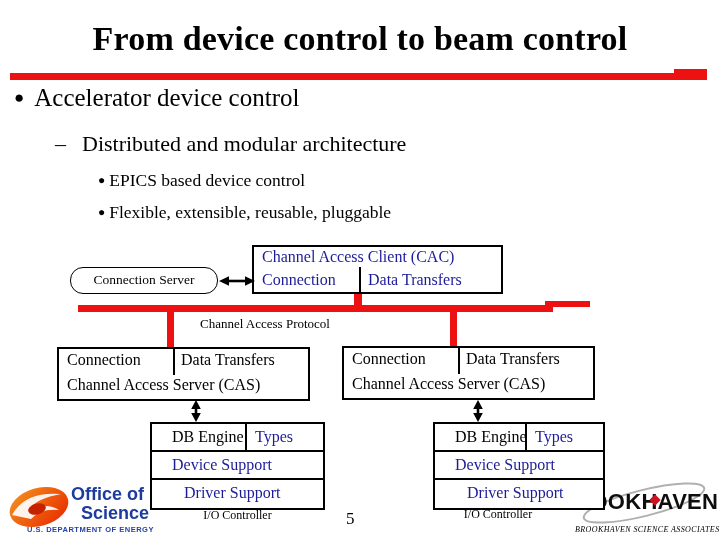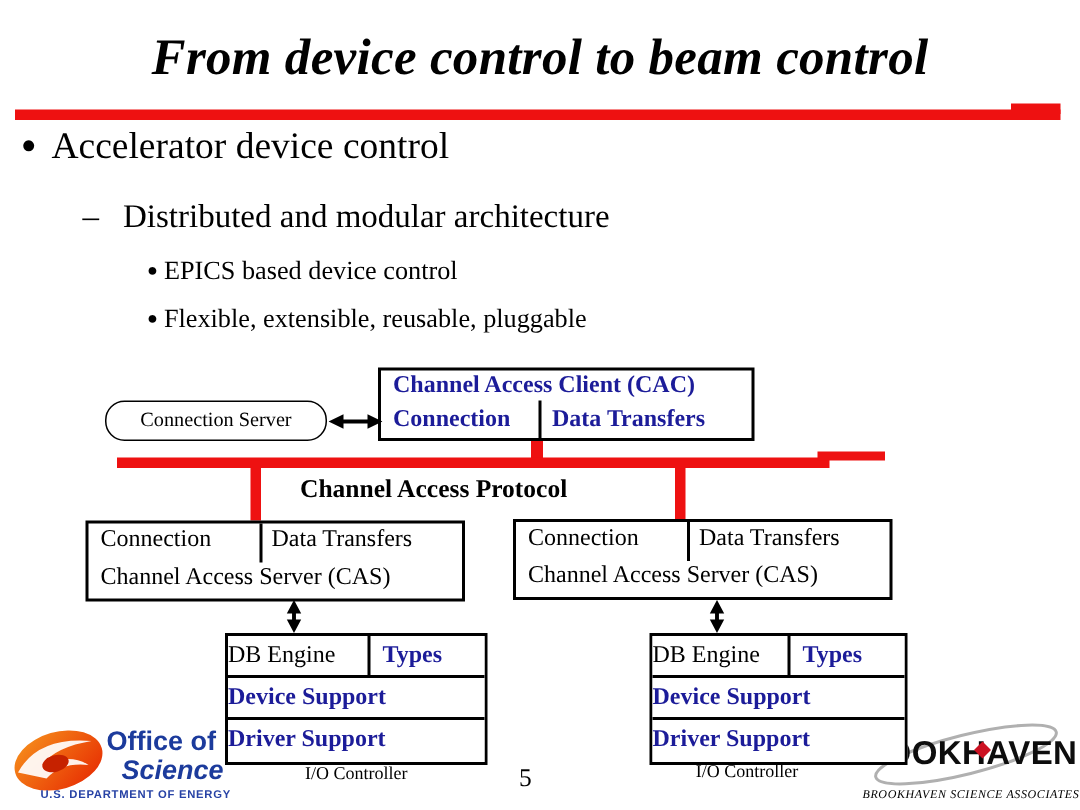--- a/index.html
+++ b/index.html
@@ -2,65 +2,65 @@
 <html><head>
 <meta charset="utf-8">
 <style>
   html,body{margin:0;padding:0;}
   body{width:720px;height:540px;background:#fff;}
   .slide{position:relative;width:720px;height:540px;background:#fff;overflow:hidden;
          font-family:"Liberation Serif", serif;color:#000;}
   .abs{position:absolute;}
 
   
-  .title{left:0;right:0;top:20px;text-align:center;font-size:34px;font-weight:bold;letter-spacing:.2px;font-style:italic;}
+  .title{left:0;right:0;top:20px;text-align:center;font-size:34px;font-weight:bold;letter-spacing:.2px;}
   .rule-main{left:10px;top:73px;width:697px;height:7px;background:#ee1111;}
   .rule-step{left:674px;top:69px;width:33px;height:7px;background:#ee1111;}
 
   
   .b1{left:14px;top:84px;font-size:25px;}
   .b1 .dot{font-size:17px;vertical-align:3px;margin-right:10px;}
   .b2{left:55px;top:131px;font-size:22px;}
   .b2 .dash{margin-right:16px;}
   .b3{font-size:17.5px;}
   .b3 .dot{font-size:12px;vertical-align:2px;margin-right:4px;}
   .b3a{left:98px;top:170px;}
   .b3b{left:98px;top:202px;}
 
   
   .box{position:absolute;background:#fff;border:2px solid #000;box-sizing:border-box;z-index:2;}
   .thin{border-width:1px;}
-  .navy{color:#1c1c99;font-weight:bold;}
+  .navy{color:#1c1c99;font-weight:normal;}
   .vline{position:absolute;width:2px;background:#000;}
   .red{position:absolute;background:#ee1111;z-index:1;}
 
   .conn-server{left:70px;top:267px;width:148px;height:27px;font-size:13.5px;
                text-align:center;line-height:24px;border-radius:13px;}
   .cac{left:252px;top:245px;width:251px;height:49px;font-size:16px;}
   .cac .l1{position:absolute;left:8px;top:1px;}
   .cac .l2a{position:absolute;left:8px;top:24px;}
   .cac .l2b{position:absolute;left:114px;top:24px;}
   .cac .vline{left:105px;top:20px;bottom:0;}
 
-  .proto{left:200px;top:316px;font-size:17px;font-weight:bold;z-index:2;}
+  .proto{left:200px;top:316px;font-size:13px;font-weight:normal;z-index:2;}
 
   .cas{width:253px;height:54px;font-size:16px;}
   .cas-left{left:57px;top:347px;}
   .cas-right{left:342px;top:346px;}
   .cas .l1a{position:absolute;left:8px;top:2px;}
   .cas .l1b{position:absolute;left:122px;top:2px;}
   .cas .vline{left:114px;top:0;height:26px;}
   .cas .l2{position:absolute;left:8px;top:27px;}
 
   .ioc{width:175px;font-size:16px;}
   .ioc-left{left:150px;top:422px;}
   .ioc-right{left:433px;top:422px;width:172px;}
   .ioc .row{position:relative;box-sizing:border-box;border-bottom:2px solid #000;
-            height:28px;line-height:26px;padding-left:0;background:#fff;}
-  .ioc .row:last-child{border-bottom:none;}
+            height:28px;line-height:26px;padding-left:20px;background:#fff;}
+  .ioc .row:last-child{border-bottom:none;margin-left:12px;}
   .ioc .row1 .types{position:absolute;top:0;left:103px;}
   .ioc-right .row1 .types{left:100px;}
   .ioc .row1 .vline{left:93px;top:0;height:26px;}
   .ioc-right .row1 .vline{left:90px;}
   .ioc-label{font-size:12px;z-index:2;}
   .ioc-label-left{left:160px;top:508px;width:155px;text-align:center;}
   .ioc-label-right{left:428px;top:507px;width:140px;text-align:center;}
 
   .page-num{left:346px;top:509px;font-size:17px;z-index:2;}
 
@@ -71,21 +71,21 @@
   .stub-left{left:167px;top:312px;width:7px;height:36px;}
   .stub-right{left:450px;top:312px;width:7px;height:35px;}
   .arrow{z-index:3;line-height:0;}
   .arrow-h{left:219px;top:274px;}
   .arrow-v-left{left:189px;top:400px;}
   .arrow-v-right{left:471px;top:400px;}
 
   
   .doe{left:5px;top:481px;width:152px;height:56px;z-index:1;font-family:"Liberation Sans",sans-serif;}
   .doe .t1{position:absolute;left:66px;top:3px;font-size:18px;font-weight:bold;color:#1c3b9c;}
-  .doe .t2{position:absolute;left:76px;top:22px;font-size:18px;font-weight:bold;color:#1c3b9c;font-style:italic;}
+  .doe .t2{position:absolute;left:76px;top:22px;font-size:18px;font-weight:bold;color:#1c3b9c;}
   .doe .t3{position:absolute;left:22px;top:44px;font-size:7.5px;font-weight:bold;
            letter-spacing:.5px;color:#2742a5;}
   .doe svg{position:absolute;left:2px;top:2px;}
 
   .bnl{left:556px;top:487px;width:164px;height:50px;z-index:1;font-family:"Liberation Sans",sans-serif;}
   .bnl .name{position:absolute;left:2px;top:2px;font-size:22px;font-weight:bold;
              letter-spacing:.3px;color:#0d0d0d;}
   .bnl .diamond{position:absolute;left:95px;top:9px;width:8px;height:8px;background:#cc1122;
                 transform:rotate(45deg);z-index:3;}
   .bnl .sub{position:absolute;left:13px;top:27px;font-size:8.5px;letter-spacing:2.8px;color:#222;}

